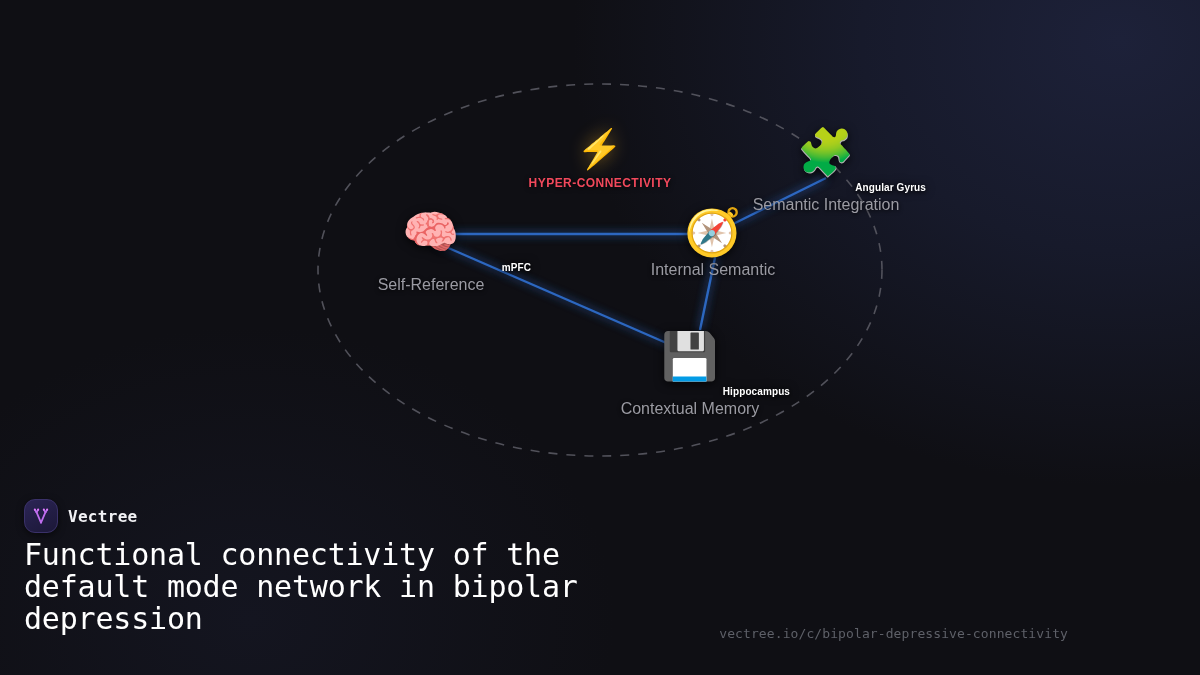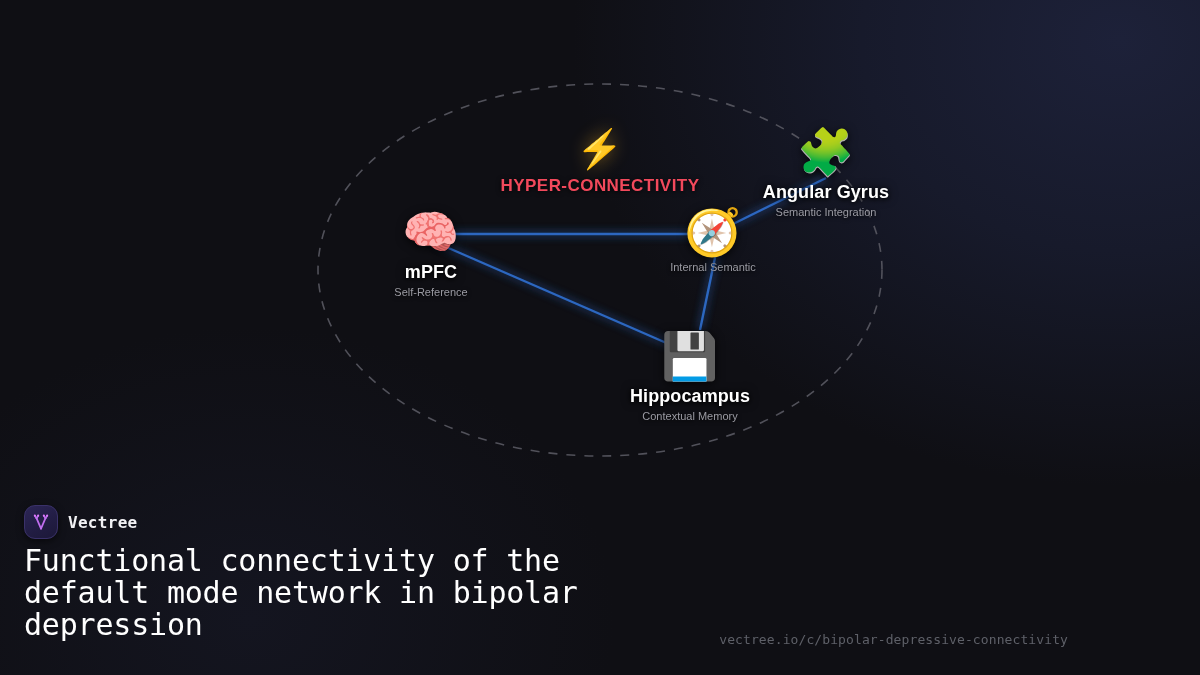--- a/index.html
+++ b/index.html
@@ -33,30 +33,31 @@
   }
   .node .glyph {
     font-size:46px;
     line-height:52px;
     height:52px;
     display:block;
     filter:drop-shadow(0 2px 5px rgba(0,0,0,.75));
   }
   .node .nlabel {
     display:block;
-    font-size:18px;
+    font-size:10px;
     font-weight:bold;
     color:#ffffff;
     letter-spacing:.1px;
     margin-top:4px;
     text-shadow:0 1px 4px rgba(0,0,0,.95), 0 0 10px rgba(0,0,0,.9);
+    text-align:right;
   }
   .node .nsub {
     display:block;
-    font-size:11px;
+    font-size:16px;
     color:#9b9ba3;
     margin-top:3px;
     text-shadow:0 1px 4px rgba(0,0,0,.95);
   }
 
   
   #annotation {
     position:absolute;
     left:600px; top:128px;
     width:300px; margin-left:-150px;
@@ -65,31 +66,31 @@
   }
   #annotation .bolt {
     display:block;
     font-size:38px;
     line-height:42px;
     filter:drop-shadow(0 0 9px rgba(255,186,40,.45));
   }
   #annotation .atext {
     display:block;
     margin-top:6px;
-    font-size:17px;
+    font-size:12px;
     font-weight:bold;
     color:#f2495c;
     letter-spacing:.45px;
     text-shadow:0 1px 5px rgba(0,0,0,.9);
   }
 
   
   #footer {
     position:absolute;
-    left:0; bottom:8px;
+    left:0; bottom:14px;
     width:1092px; height:185px;
     padding:0 24px;
   }
   #brand {
     position:absolute;
     left:24px; top:23px;
     display:flex; align-items:center; gap:10px;
   }
   #logo-mark {
     width:34px; height:34px;

